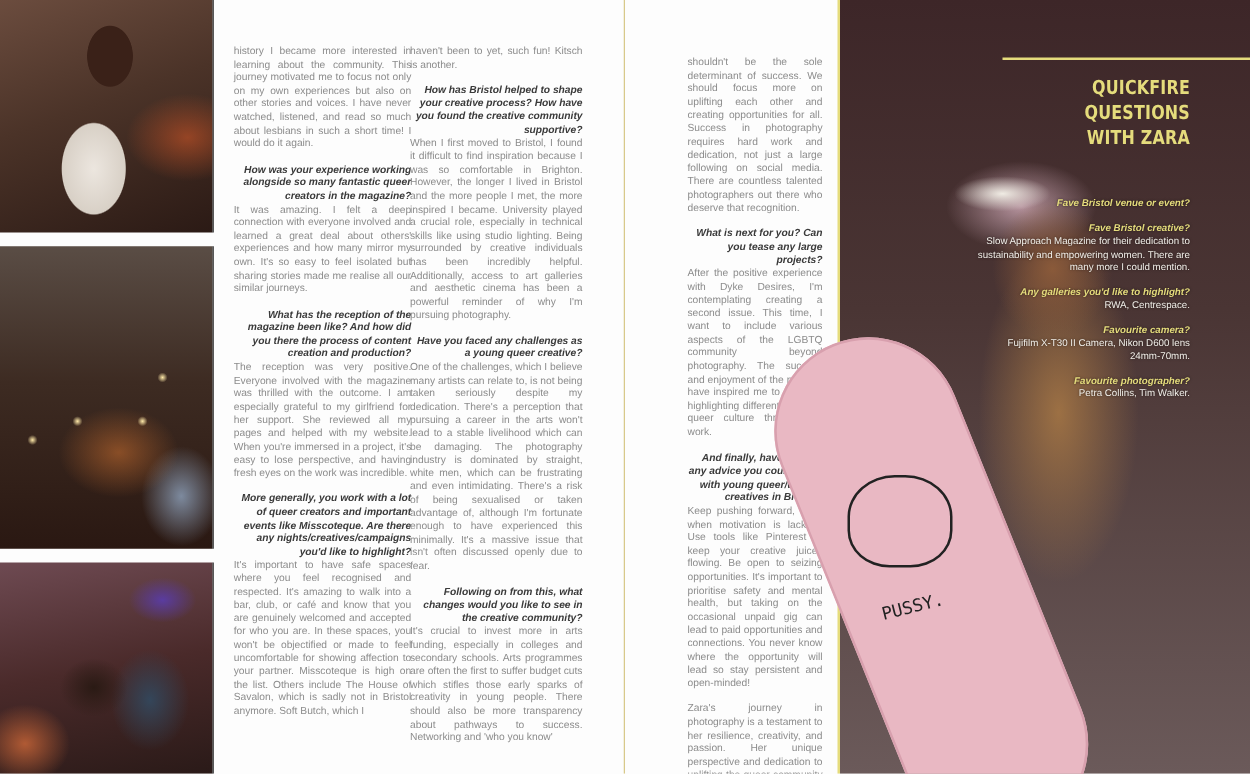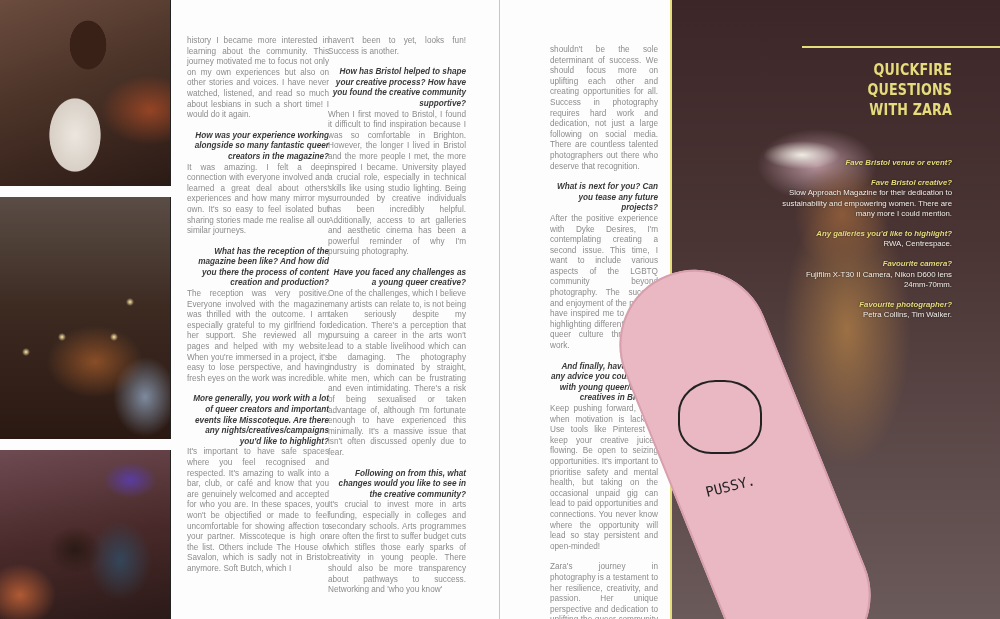--- a/index.html
+++ b/index.html
@@ -126,21 +126,21 @@
     <span class="a">The reception was very positive. Everyone involved with the magazine was thrilled with the outcome. I am especially grateful to my girlfriend for her support. She reviewed all my pages and helped with my website. When you're immersed in a project, it's easy to lose perspective, and having fresh eyes on the work was incredible.</span>
   </p>
   <p>
     <span class="q">More generally, you work with a lot of queer creators and important events like Misscoteque. Are there any nights/creatives/campaigns you'd like to highlight?</span>
     <span class="a">It's important to have safe spaces where you feel recognised and respected. It's amazing to walk into a bar, club, or café and know that you are genuinely welcomed and accepted for who you are. In these spaces, you won't be objectified or made to feel uncomfortable for showing affection to your partner. Misscoteque is high on the list. Others include The House of Savalon, which is sadly not in Bristol anymore. Soft Butch, which I</span>
   </p>
 </div>
 
 <div class="col col-2">
   <p>
-      <span class="a">haven't been to yet, looks fun! Success is another.</span>
+      <span class="a">haven't been to yet, such fun! Kitsch is another.</span>
     </p>
   <p>
     <span class="q">How has Bristol helped to shape your creative process? How have you found the creative community supportive?</span>
     <span class="a">When I first moved to Bristol, I found it difficult to find inspiration because I was so comfortable in Brighton. However, the longer I lived in Bristol and the more people I met, the more inspired I became. University played a crucial role, especially in technical skills like using studio lighting. Being surrounded by creative individuals has been incredibly helpful. Additionally, access to art galleries and aesthetic cinema has been a powerful reminder of why I'm pursuing photography.</span>
   </p>
   <p>
     <span class="q">Have you faced any challenges as a young queer creative?</span>
     <span class="a">One of the challenges, which I believe many artists can relate to, is not being taken seriously despite my dedication. There's a perception that pursuing a career in the arts won't lead to a stable livelihood which can be damaging. The photography industry is dominated by straight, white men, which can be frustrating and even intimidating. There's a risk of being sexualised or taken advantage of, although I'm fortunate enough to have experienced this minimally. It's a massive issue that isn't often discussed openly due to fear.</span>
   </p>
   <p>
@@ -149,21 +149,21 @@
   </p>
 </div>
 
 <div class="spine"></div>
 
 <div class="col col-3">
   <p>
       <span class="a">shouldn't be the sole determinant of success. We should focus more on uplifting each other and creating opportunities for all. Success in photography requires hard work and dedication, not just a large following on social media. There are countless talented photographers out there who deserve that recognition.</span>
     </p>
   <p>
-    <span class="q">What is next for you? Can you tease any future projects?</span>
+    <span class="q">What is next for you? Can you tease any large projects?</span>
     <span class="a">After the positive experience with Dyke Desires, I'm contemplating creating a second issue. This time, I want to include various aspects of the LGBTQ community beyond photography. The success and enjoyment of the process have inspired me to continue highlighting different facets of queer culture through my work.</span>
   </p>
   <p>
     <span class="q">And finally, have you got any advice you could share with young queer/womxn creatives in Bristol?</span>
     <span class="a">Keep pushing forward, even when motivation is lacking. Use tools like Pinterest to keep your creative juices flowing. Be open to seizing opportunities. It's important to prioritise safety and mental health, but taking on the occasional unpaid gig can lead to paid opportunities and connections. You never know where the opportunity will lead so stay persistent and open-minded!</span>
   </p>
   <p>
       <span class="a">Zara's journey in photography is a testament to her resilience, creativity, and passion. Her unique perspective and dedication to uplifting the queer community has made her a significant figure in Bristol's art scene. We look forward to seeing more of her inspiring work and new projects!</span>
     </p>
 </div>

